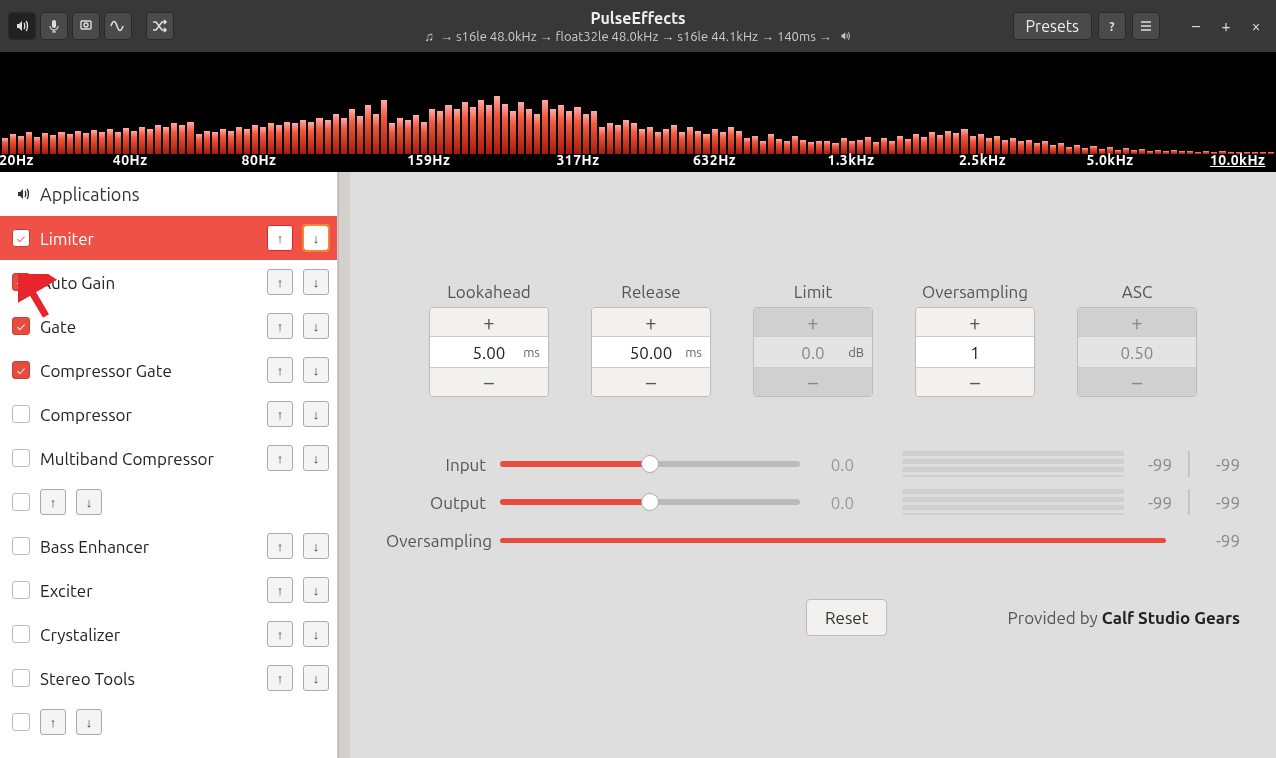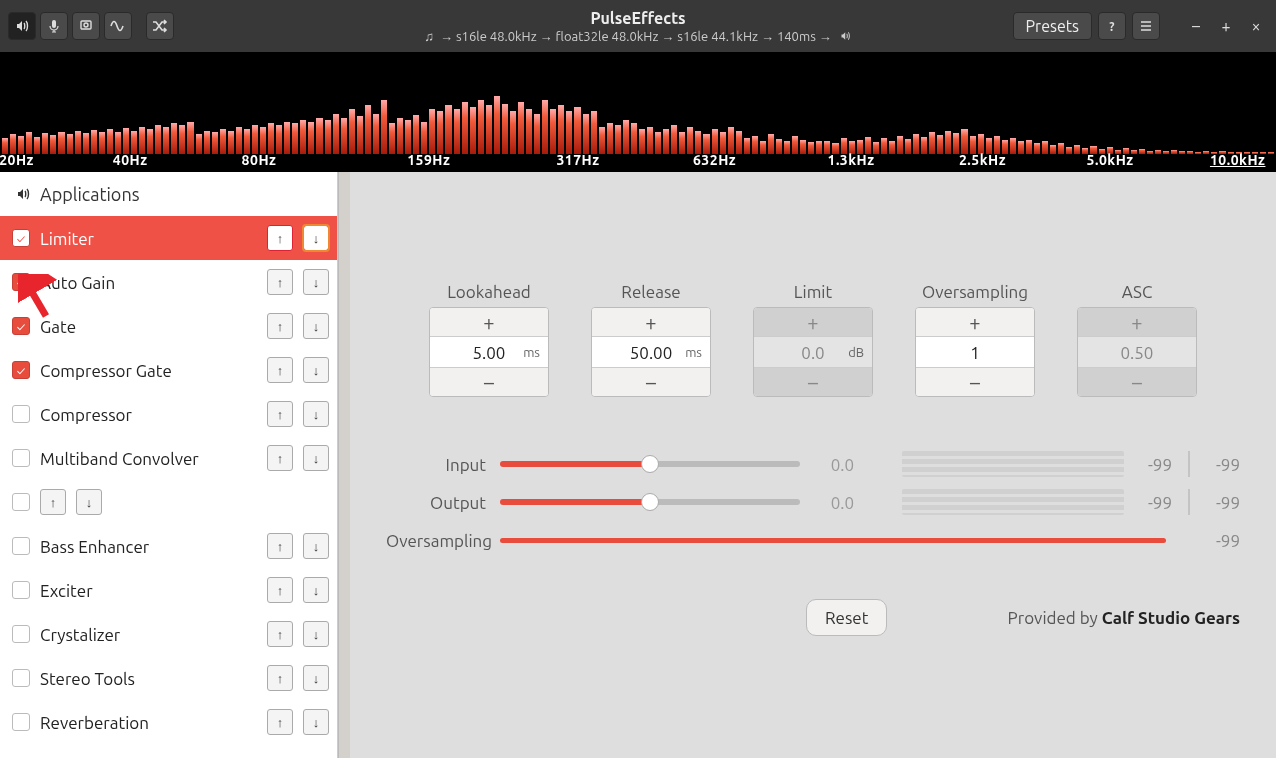--- a/index.html
+++ b/index.html
@@ -67,21 +67,21 @@
   .slider-val { width: 40px; text-align: right; font-size: 17px; color: #999; }
   .meter-sep { width: 2px; height: 26px; background: #c4c4c4; margin: 0 2px; }
   .meter { height: 26px; flex: 1; background: repeating-linear-gradient(to bottom, #d0d0d0 0, #d0d0d0 5px, #dedede 5px, #dedede 8px); border-radius: 2px; }
   .meter-half { flex: 1; }
   .db-val { width: 34px; text-align: right; font-size: 17px; color: #888; }
   
   .atten-row { display: flex; align-items: center; gap: 14px; }
   .atten-track { flex: 1; height: 5px; background: #e84c3d; border-radius: 3px; }
   
   .footer-row { display: flex; align-items: center; margin-top: 40px; }
-  .reset-btn { padding: 8px 18px; background: #f2f1f0; border: 1px solid #bbb; border-radius: 10px; font-size: 17px; color: #333; cursor: pointer; margin-left: 420px; }
+  .reset-btn { padding: 8px 18px; background: #f2f1f0; border: 1px solid #bbb; border-radius: 4px; font-size: 17px; color: #333; cursor: pointer; margin-left: 420px; }
   .provided { margin-left: auto; font-size: 17px; color: #555; }
   .provided b { color: #222; font-weight: 600; }
   
   
   .anno-arrow { position: absolute; left: 18px; top: 102px; pointer-events: none; }
   
   
   svg { display: block; }
 </style>
 </head>
@@ -359,21 +359,21 @@
           <div class="arrow-btn">↓</div>
         </div>
         <div class="effect-row">
           <div class="chk off">✓</div>
           <div class="effect-label">Compressor</div>
           <div class="arrow-btn">↑</div>
           <div class="arrow-btn">↓</div>
         </div>
         <div class="effect-row">
           <div class="chk off">✓</div>
-          <div class="effect-label">Multiband Convolver</div>
+          <div class="effect-label">Multiband Compressor</div>
           <div class="arrow-btn">↑</div>
           <div class="arrow-btn">↓</div>
         </div>
         <div class="effect-row">
           <div class="chk off">✓</div>
           <div class="arrow-btn">↑</div>
           <div class="arrow-btn">↓</div>
         </div>
         <div class="effect-row">
           <div class="chk off">✓</div>
@@ -394,21 +394,20 @@
           <div class="arrow-btn">↓</div>
         </div>
         <div class="effect-row">
           <div class="chk off">✓</div>
           <div class="effect-label">Stereo Tools</div>
           <div class="arrow-btn">↑</div>
           <div class="arrow-btn">↓</div>
         </div>
         <div class="effect-row">
           <div class="chk off">✓</div>
-          <div class="effect-label">Reverberation</div>
           <div class="arrow-btn">↑</div>
           <div class="arrow-btn">↓</div>
         </div>
       </div>
 
     <svg class="anno-arrow" width="40" height="50">
       <defs>
           <marker id="ah" markerWidth="8" markerHeight="8" refX="2" refY="4" orient="auto">
             <path d="M0 0L8 4L0 8z" fill="#e8252d"></path>
           </marker>

